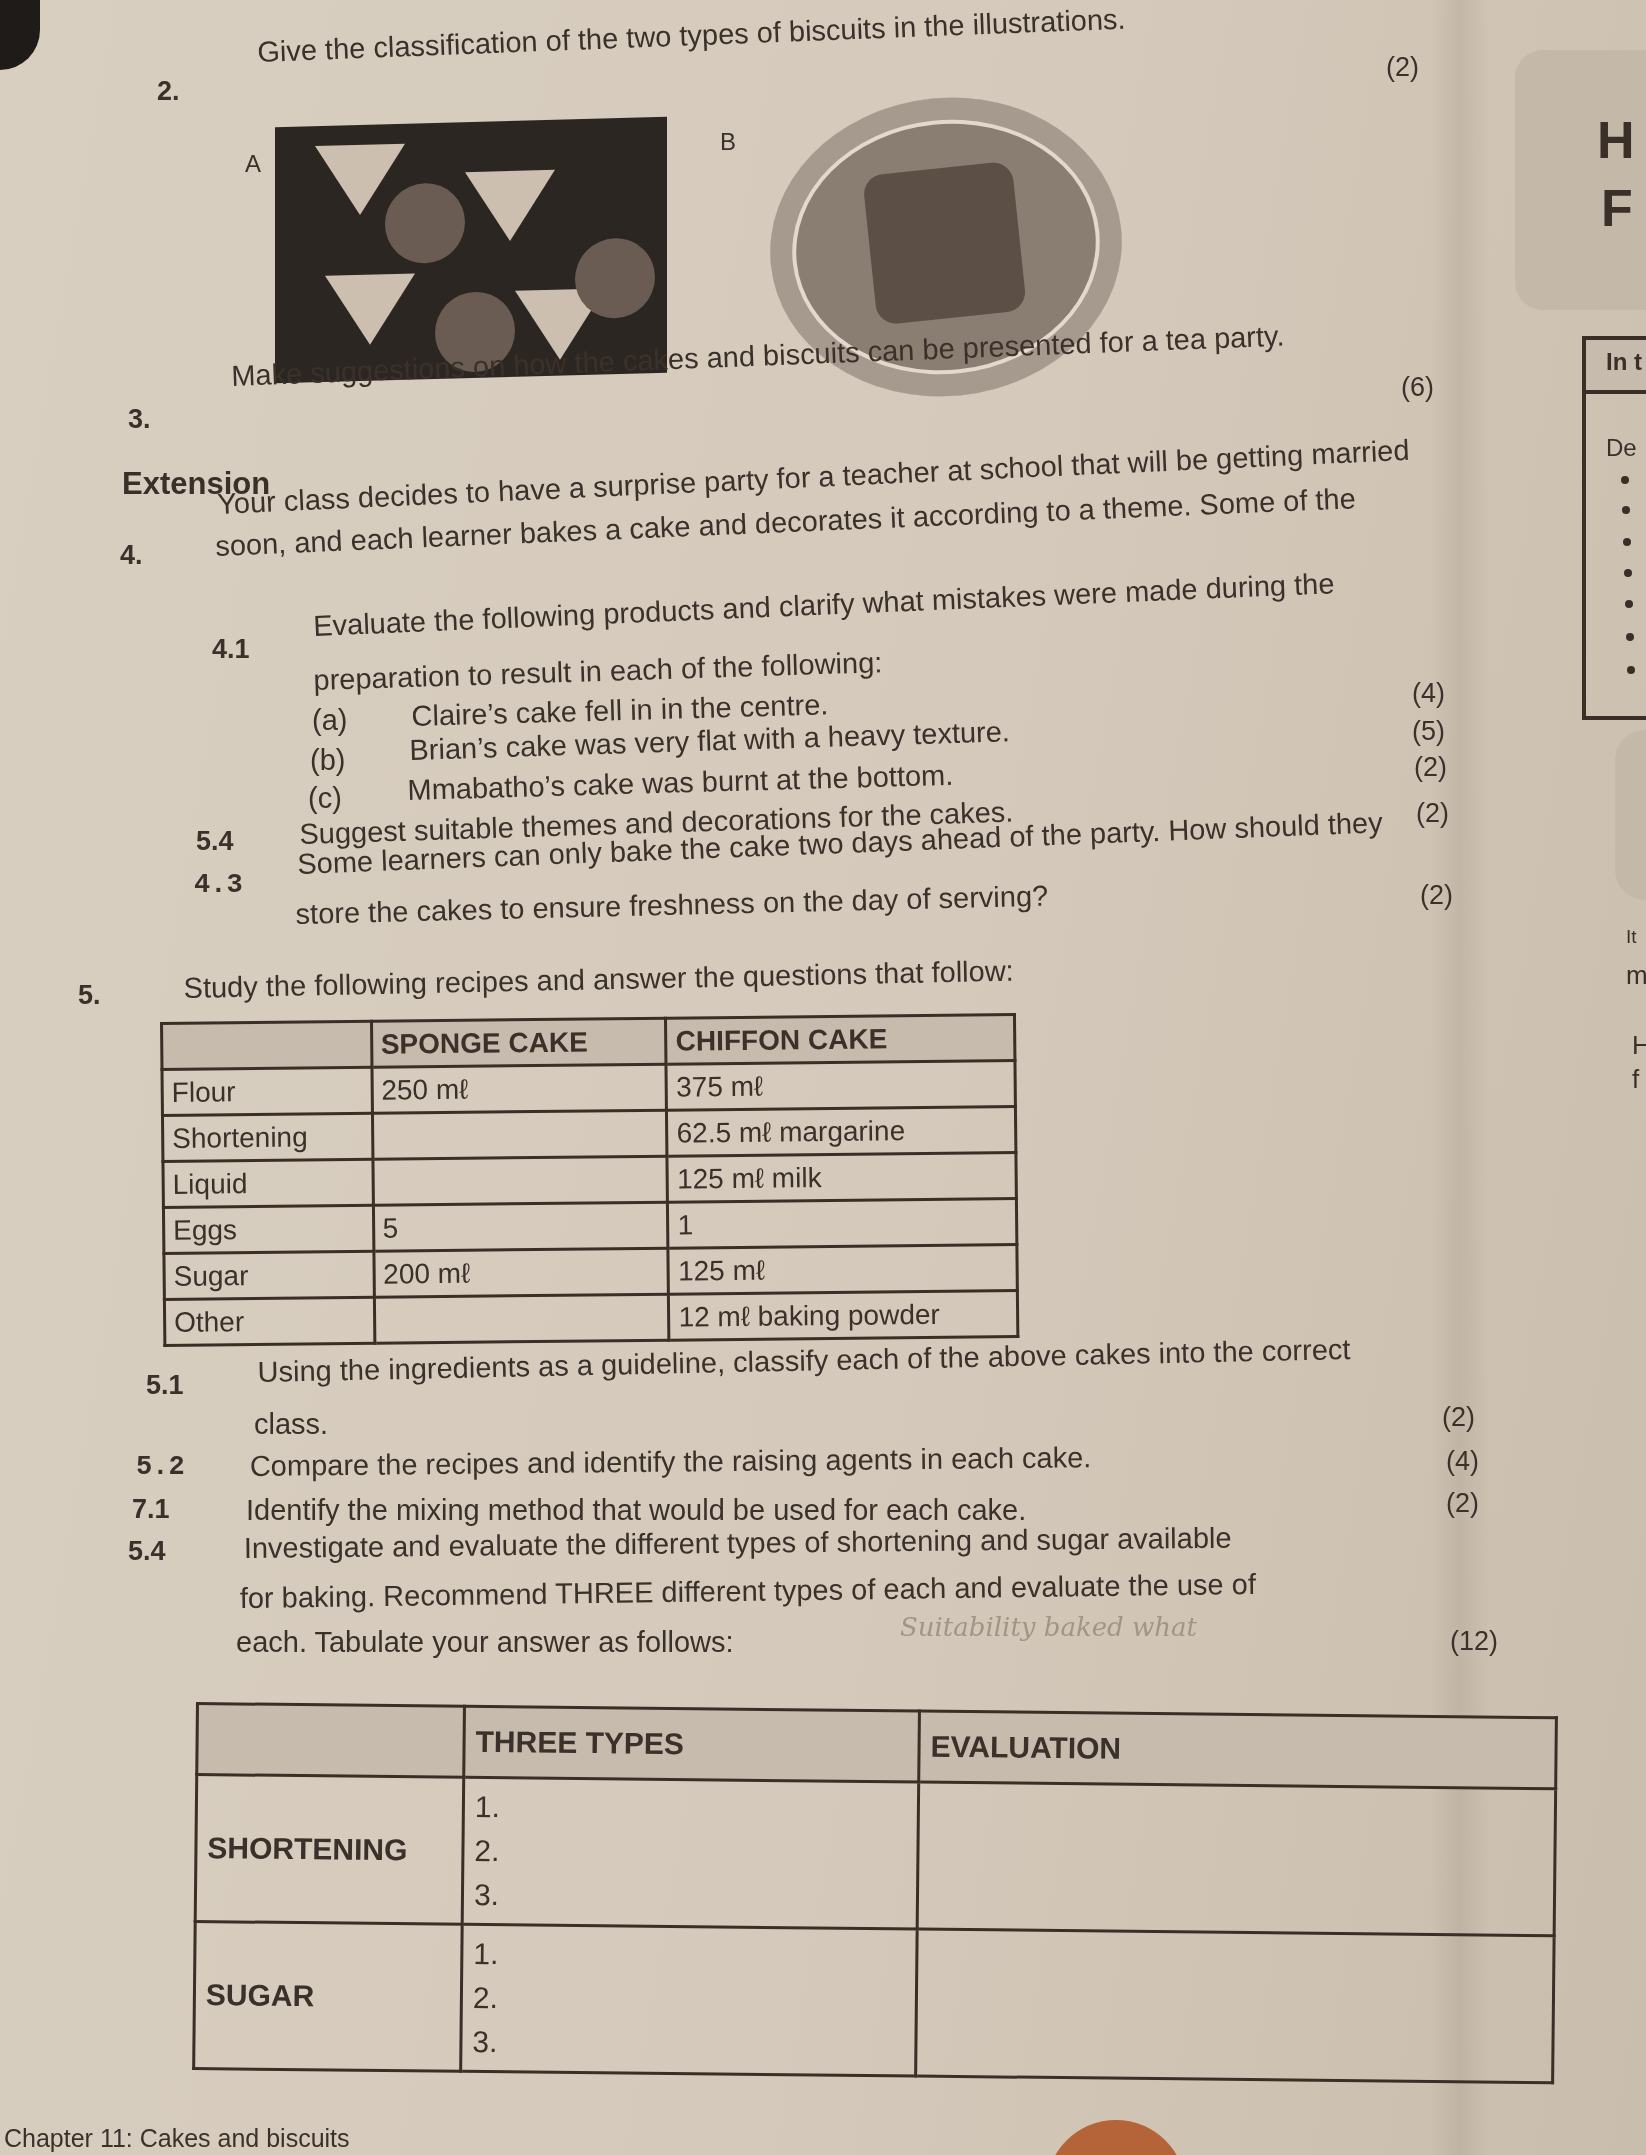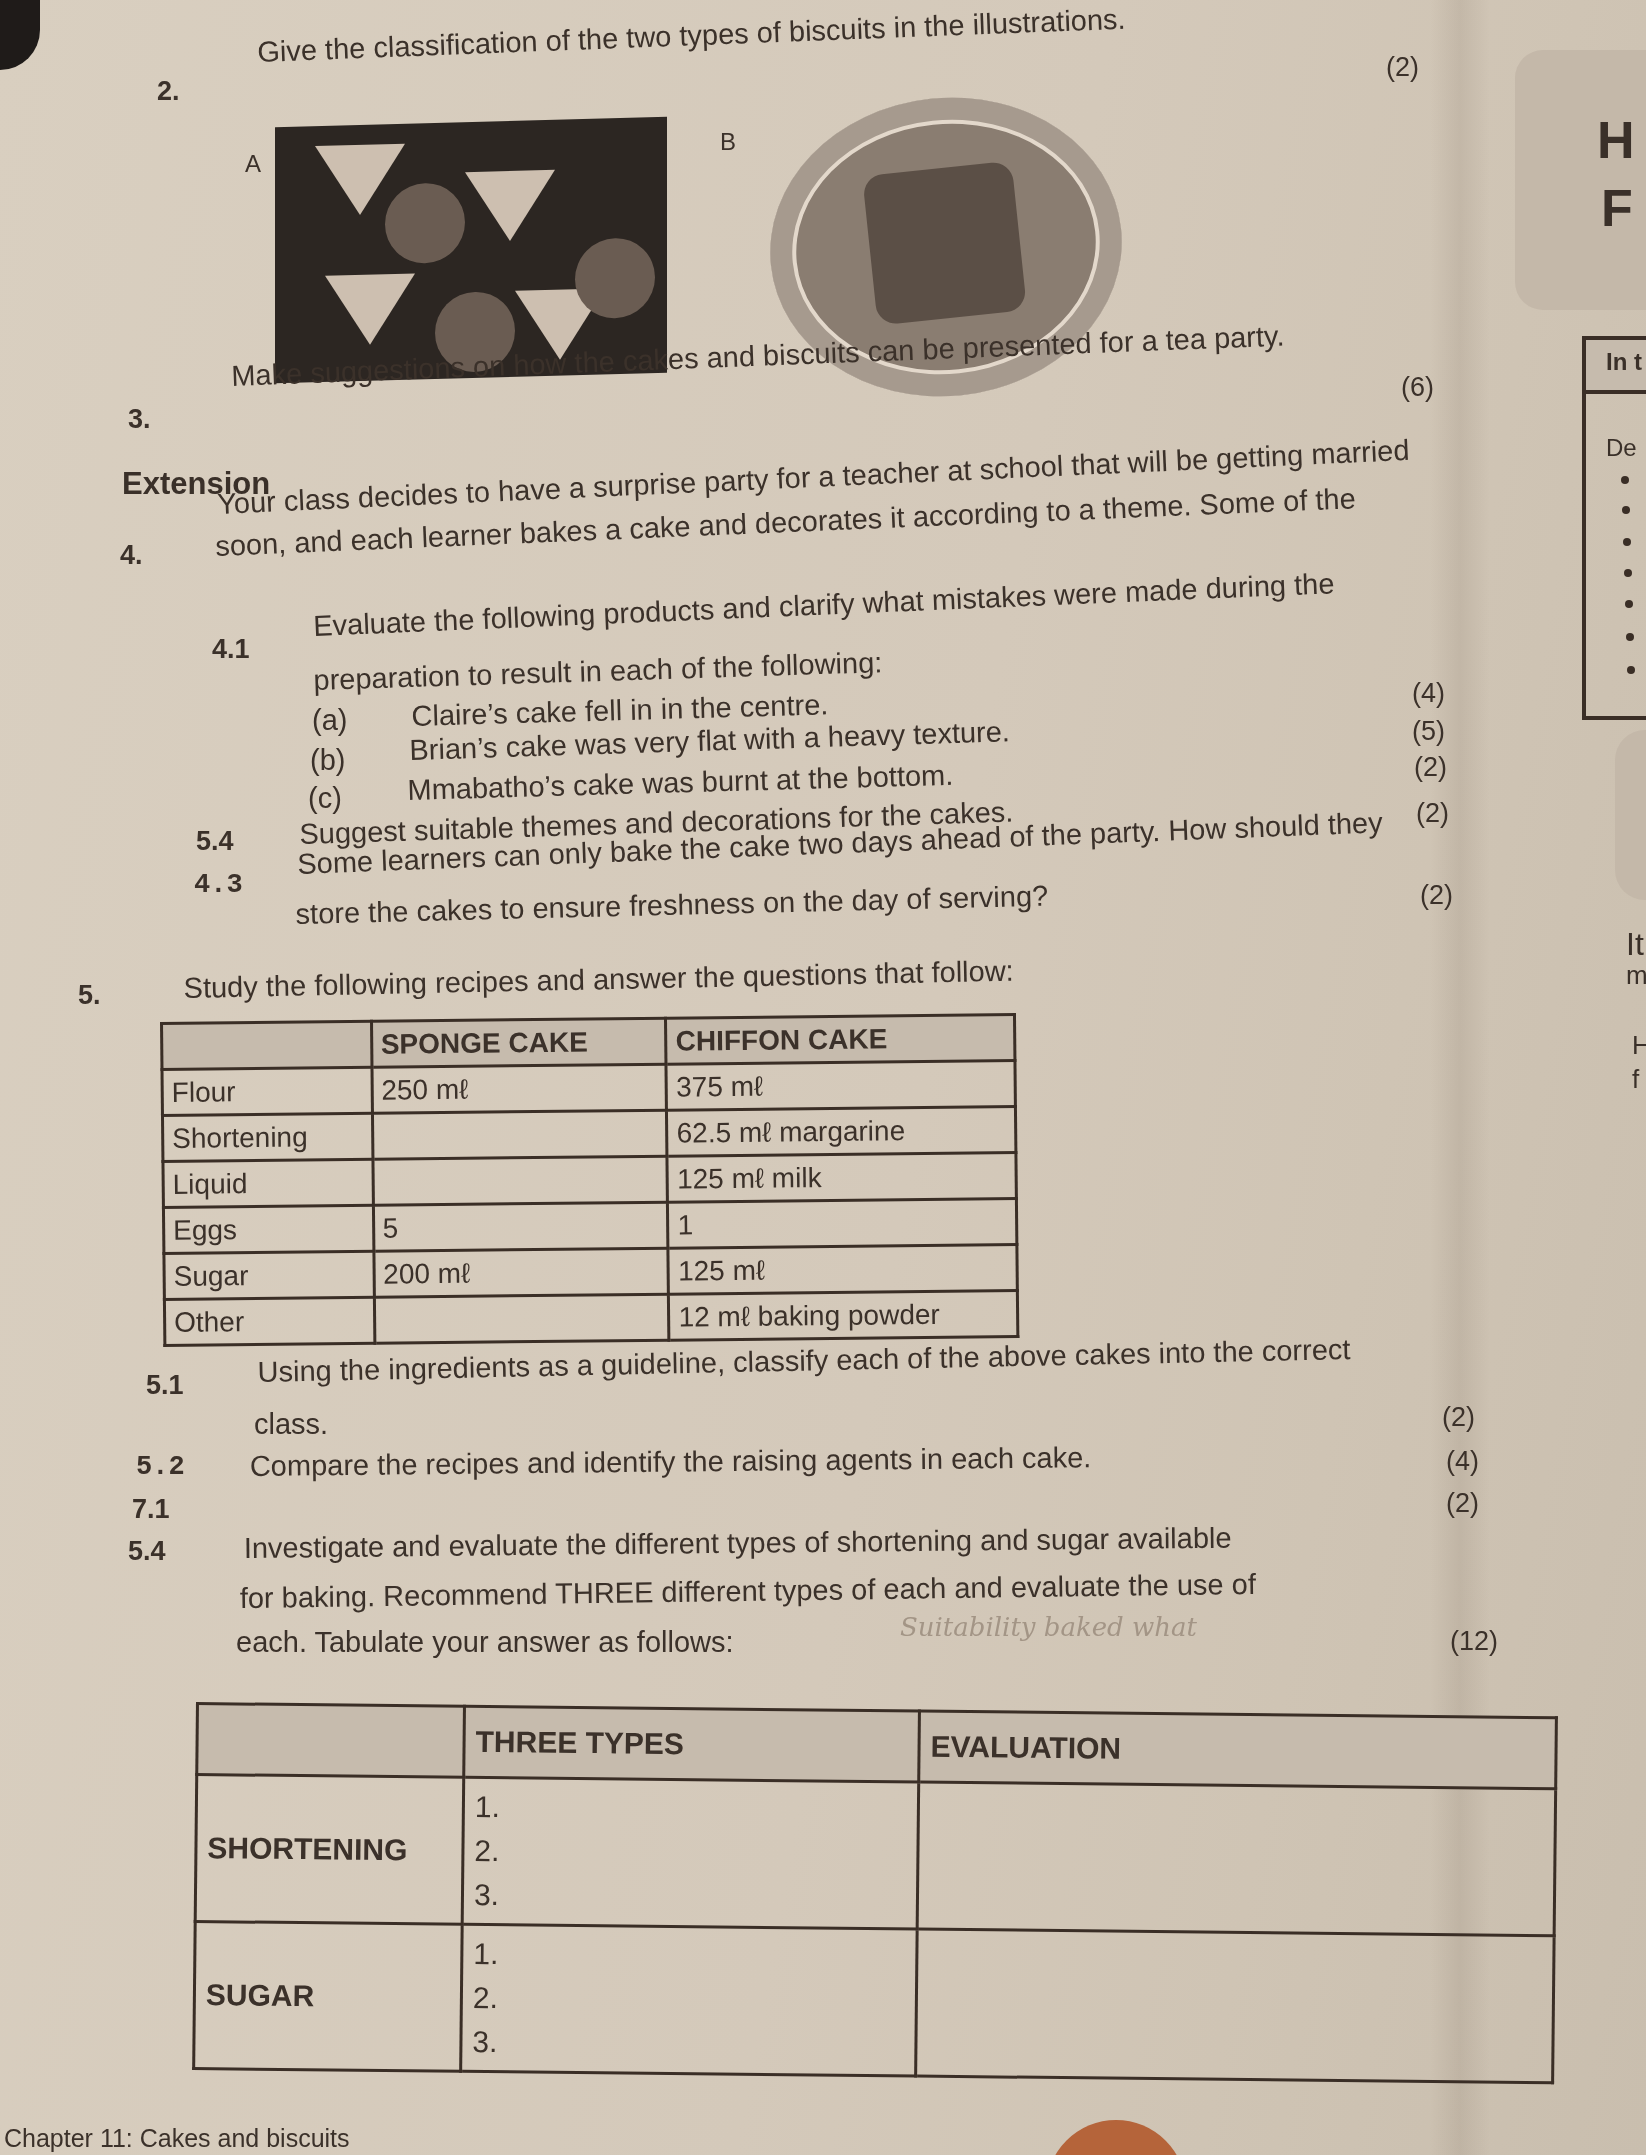--- a/index.html
+++ b/index.html
@@ -212,20 +212,21 @@
   <div class="abs num" style="left:146px;top:1370px;">5.1</div>
   <div class="abs txt" style="left:258px;top:1356px;transform:rotate(-1.2deg);transform-origin:left bottom;">Using the ingredients as a guideline, classify each of the above cakes into the correct</div>
   <div class="abs txt" style="left:254px;top:1408px;">class.</div>
   <div class="abs marks" style="left:1442px;top:1402px;">(2)</div>
 
   <div class="abs num" style="left:136px;top:1452px;font-family:Liberation Mono, monospace;">5.2</div>
   <div class="abs txt" style="left:250px;top:1450px;transform:rotate(-0.6deg);transform-origin:left bottom;">Compare the recipes and identify the raising agents in each cake.</div>
   <div class="abs marks" style="left:1446px;top:1446px;">(4)</div>
 
   <div class="abs num" style="left:132px;top:1494px;">7.1</div>
+  <div class="abs txt" style="left:246px;top:1494px;">Identify the mixing method that would be used for each cake.</div>
   <div class="abs marks" style="left:1446px;top:1488px;">(2)</div>
 
   <div class="abs num" style="left:128px;top:1536px;">5.4</div>
   <div class="abs txt" style="left:244px;top:1532px;transform:rotate(-0.6deg);transform-origin:left bottom;">Investigate and evaluate the different types of shortening and sugar available</div>
   <div class="abs txt" style="left:240px;top:1582px;transform:rotate(-0.8deg);transform-origin:left bottom;">for baking. Recommend THREE different types of each and evaluate the use of</div>
   <div class="abs txt" style="left:236px;top:1626px;">each. Tabulate your answer as follows:</div>
   <div class="abs handwriting" style="left:900px;top:1612px;">Suitability baked what</div>
   <div class="abs marks" style="left:1450px;top:1626px;">(12)</div>
 
   <table class="answer">
@@ -272,17 +273,17 @@
     <span class="abs" style="left:20px;top:94px;font-size:24px;">De</span>
   </div>
   <div class="rp-dot" style="left:1621px;top:476px;"></div>
   <div class="rp-dot" style="left:1622px;top:506px;"></div>
   <div class="rp-dot" style="left:1623px;top:538px;"></div>
   <div class="rp-dot" style="left:1624px;top:569px;"></div>
   <div class="rp-dot" style="left:1625px;top:600px;"></div>
   <div class="rp-dot" style="left:1626px;top:633px;"></div>
   <div class="rp-dot" style="left:1627px;top:666px;"></div>
   <div class="rp-pill"></div>
-  <div class="abs" style="left:1626px;top:926px;font-size:32px;">It</div>
+  <div class="abs" style="left:1626px;top:926px;font-size:19px;">It</div>
   <div class="abs" style="left:1626px;top:960px;font-size:26px;">m</div>
   <div class="abs" style="left:1632px;top:1030px;font-size:26px;">H</div>
   <div class="abs" style="left:1632px;top:1064px;font-size:26px;">f</div>
 </div>
 
 </body></html>

